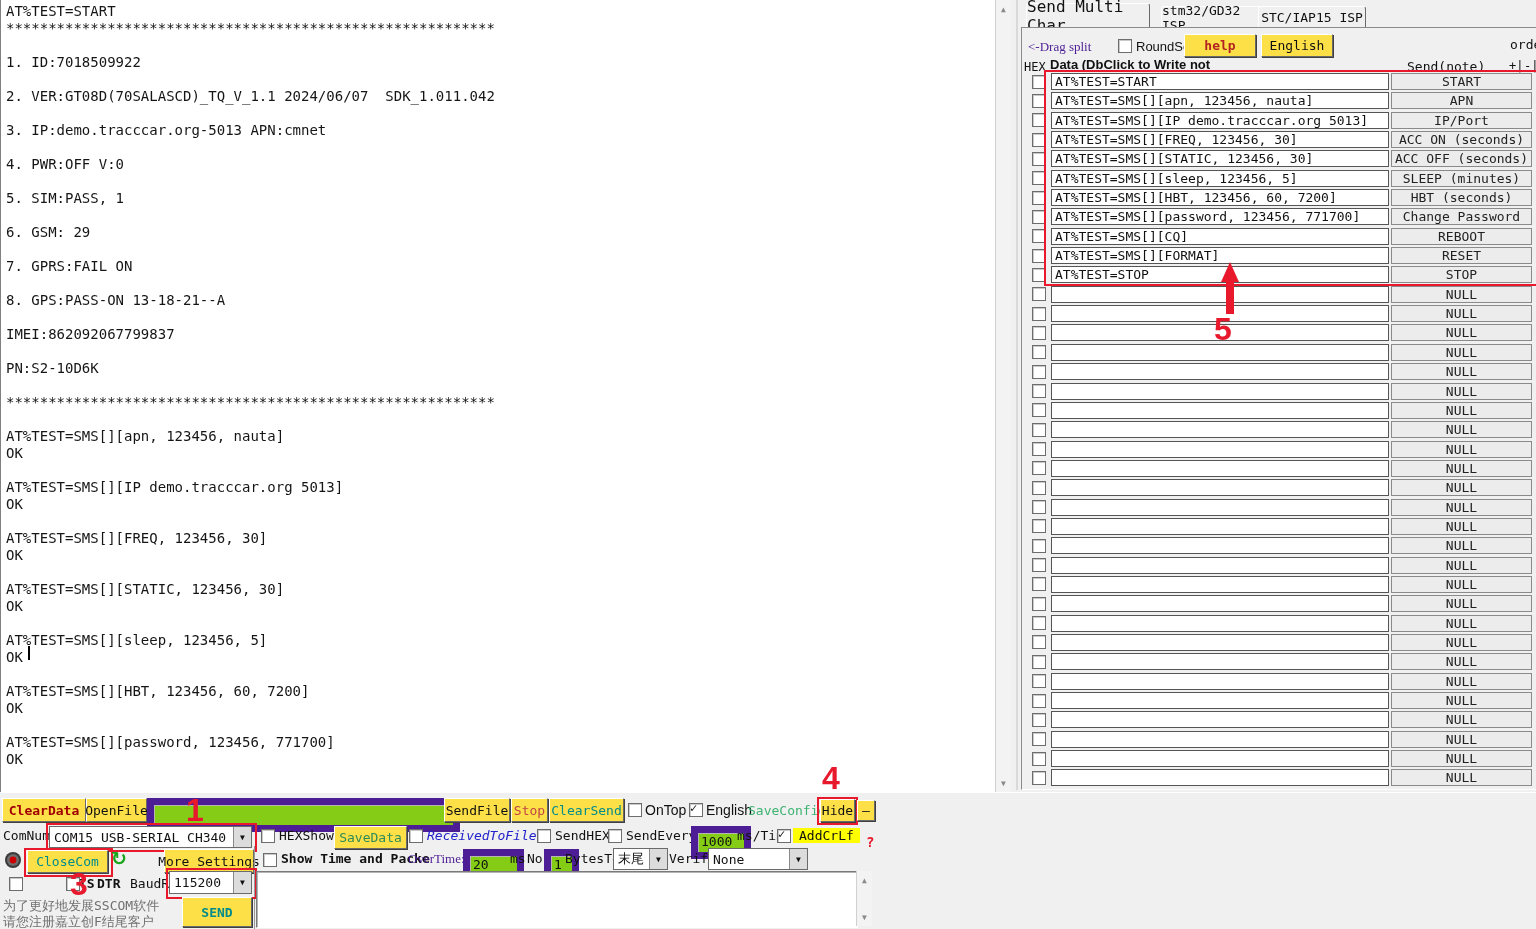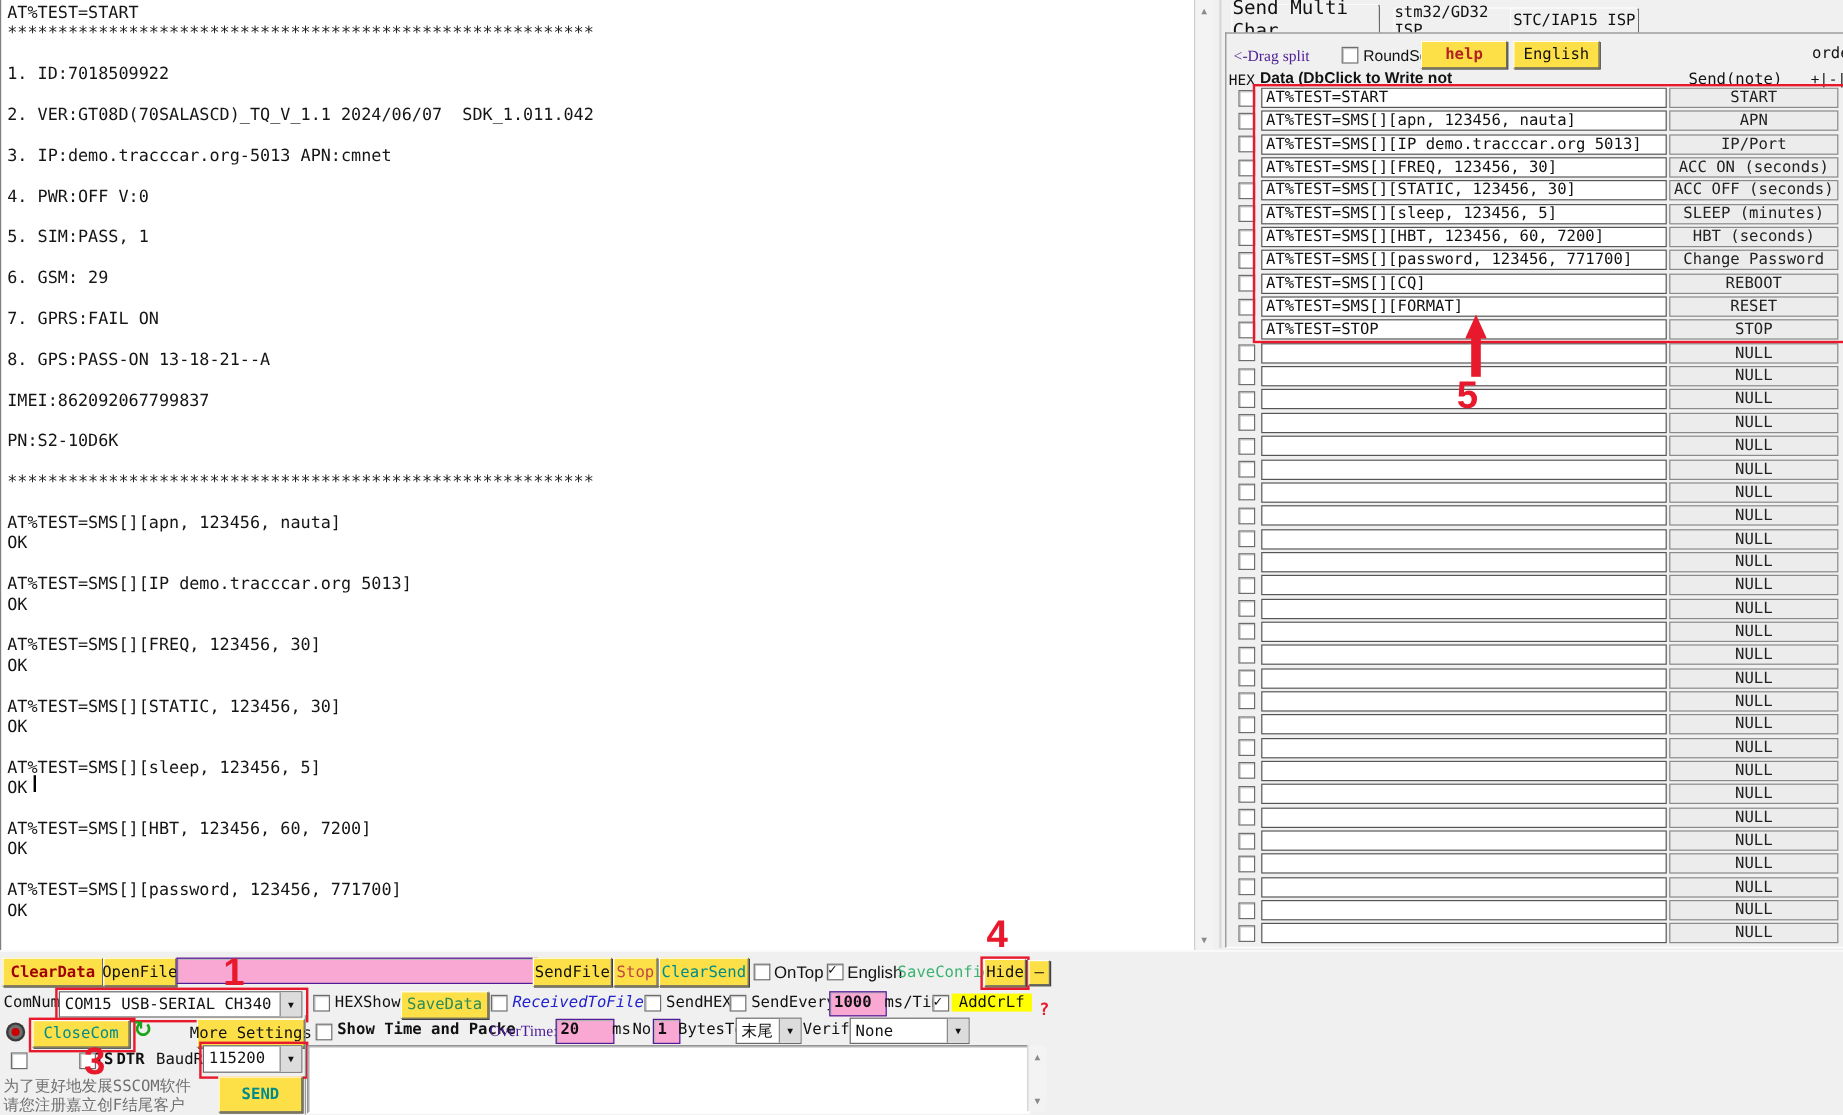--- a/index.html
+++ b/index.html
@@ -5,21 +5,21 @@
   html,body{margin:0;padding:0;background:#f0f0f0;}
   #app{position:relative;width:1536px;height:929px;background:#f0f0f0;overflow:hidden;
        font-family:"DejaVu Sans Mono",monospace;font-size:13px;color:#111;}
   .abs{position:absolute;}
   
   .btn{background:#fde047;border:1px solid;border-color:#ffffff #6a6a6a #6a6a6a #ffffff;
        box-shadow:1px 1px 0 #404040;display:flex;align-items:center;justify-content:center;
        font-family:"DejaVu Sans Mono",monospace;font-size:13px;white-space:nowrap;cursor:default;}
   .sunken{background:#fff;border:1px solid;border-color:#7a7a7a #ffffff #ffffff #7a7a7a;
        box-shadow:inset 1px 1px 0 #b5b5b5;}
-  .field{background:#f9a8d4;border:1px solid #4c1d95;padding:1px 3px;white-space:nowrap;overflow:hidden;font-weight:bold;}
+  .field{background:#84cc16;border:7px solid #4c1d95;padding:1px 3px;white-space:nowrap;overflow:hidden;}
   .cb{width:12px;height:12px;background:#fff;border:1px solid #6d6d6d;box-shadow:inset 1px 1px 0 #c9c9c9;position:absolute;}
   .cb.checked::after{content:"✓";position:absolute;left:0px;top:-3px;font-size:12px;font-weight:bold;color:#111;}
   .combo{background:#fff;border:1px solid #6a6a6a;display:flex;align-items:center;}
   .combo .val{flex:1;padding:1px 4px;white-space:nowrap;overflow:hidden;}
   .combo .drop{width:17px;align-self:stretch;background:#dcdcdc;border-left:1px solid #8a8a8a;
        display:flex;align-items:center;justify-content:center;}
   .combo .drop::after{content:"▼";font-size:8px;color:#111;}
   .lbl{white-space:nowrap;}
   
   .ann-box{position:absolute;border:2px solid #e8192c;pointer-events:none;}

